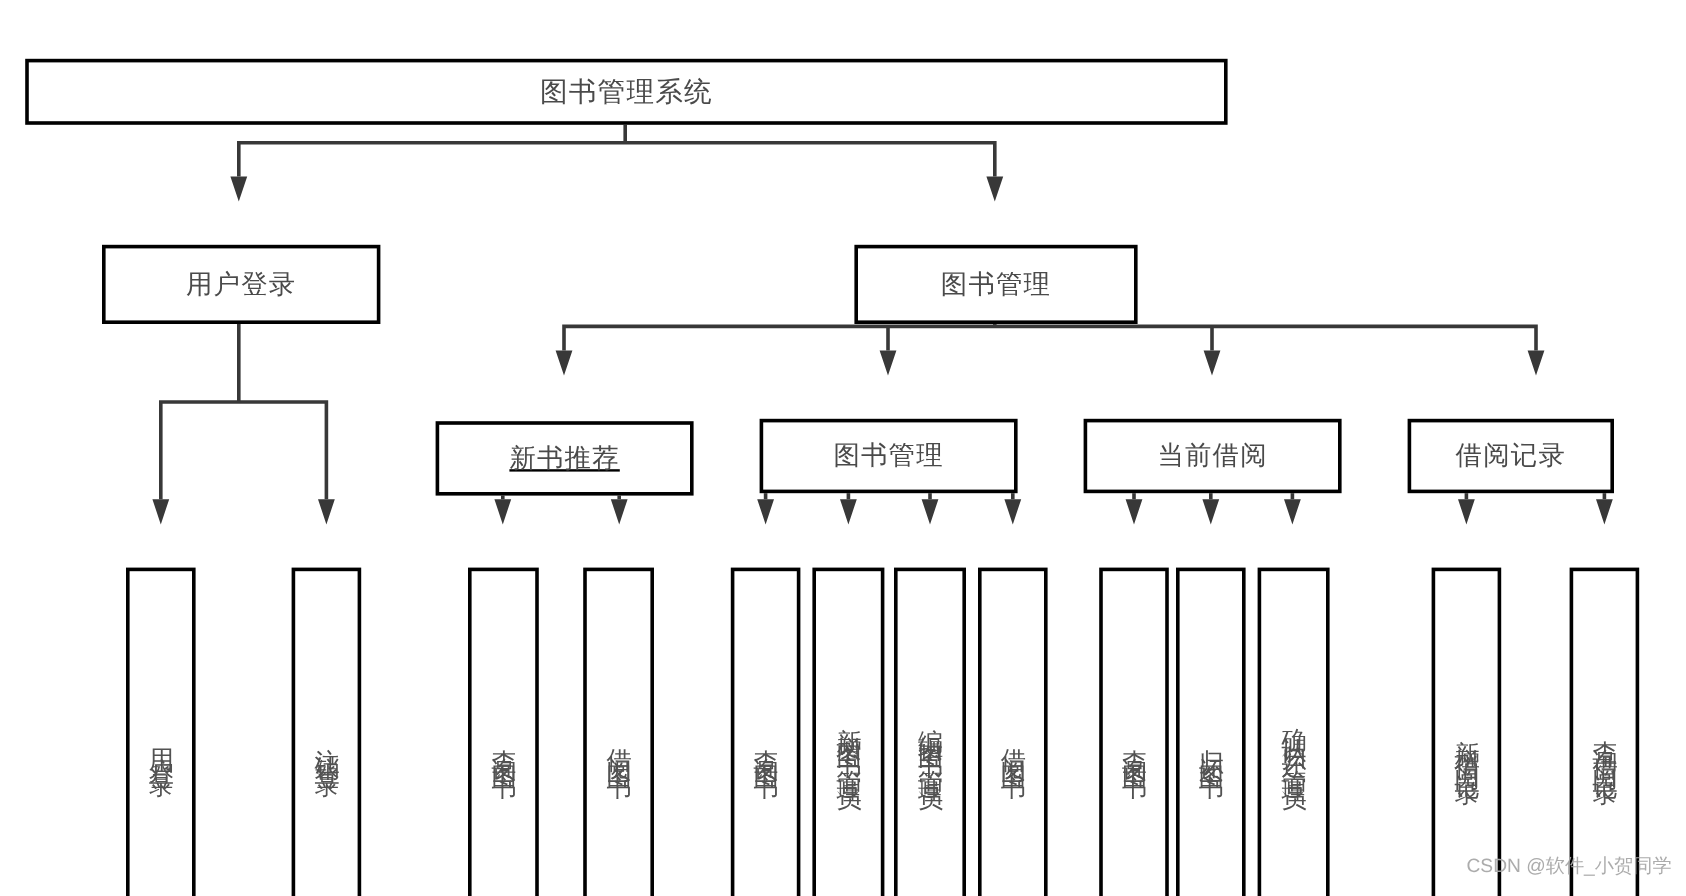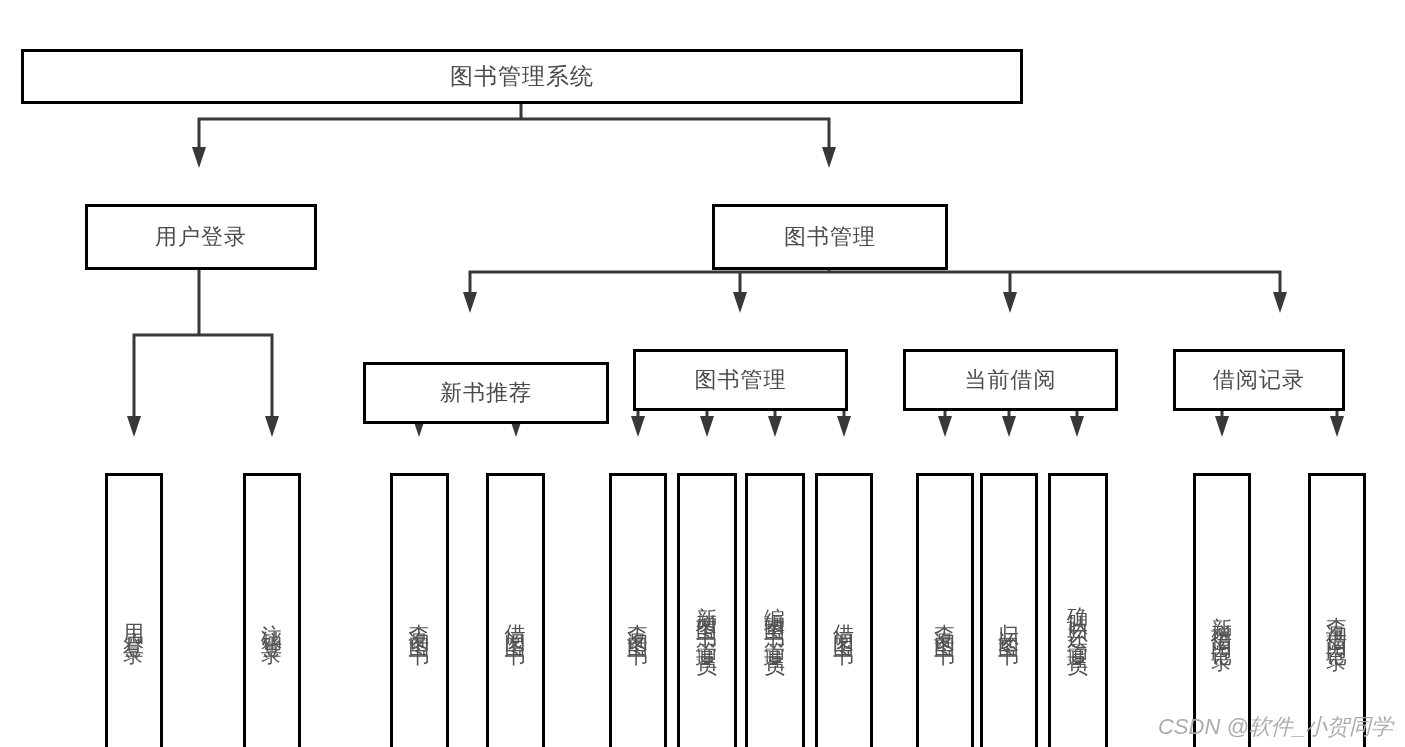--- a/index.html
+++ b/index.html
@@ -44,25 +44,24 @@
     text-orientation: mixed;
     font-size: 21px;
     color: #525252;
     letter-spacing: 7px;
     line-height: 1;
   }
   .watermark {
     position: absolute;
     top: 712px;
     right: 12px;
-    font-size: 22px;
+    font-size: 16px;
     color: rgba(168,168,168,0.95);
     z-index: 5;
     white-space: nowrap;
-    font-style: italic;
   }
 </style>
 </head>
 <body>
 
 <div class="stage">
 
   <svg class="connectors" viewBox="0 0 1405 747" xmlns="http://www.w3.org/2000/svg">
 
     <path d="M521 68 V119 M197.5 119 H830.5 M199 119 V147 M829 119 V147" fill="none" stroke="#383838" stroke-width="3"></path>
@@ -91,21 +90,21 @@
     <span class="hlabel">图书管理系统</span>
   </div>
 
   <div class="box" style="left:85px;top:168px;width:232px;height:66px;">
     <span class="hlabel">用户登录</span>
   </div>
   <div class="box" style="left:712px;top:168px;width:236px;height:66px;">
     <span class="hlabel">图书管理</span>
   </div>
 
-  <div class="box" style="left:363px;top:326px;width:246px;height:62px;">
+  <div class="box" style="left:363px;top:315px;width:215px;height:62px;text-decoration:underline;">
     <span class="hlabel">新书推荐</span>
   </div>
   <div class="box" style="left:633px;top:313px;width:215px;height:62px;">
     <span class="hlabel">图书管理</span>
   </div>
   <div class="box" style="left:903px;top:313px;width:215px;height:62px;text-align:center;">
     <span class="hlabel">当前借阅</span>
   </div>
   <div class="box" style="left:1173px;top:313px;width:172px;height:62px;">
     <span class="hlabel">借阅记录</span>

